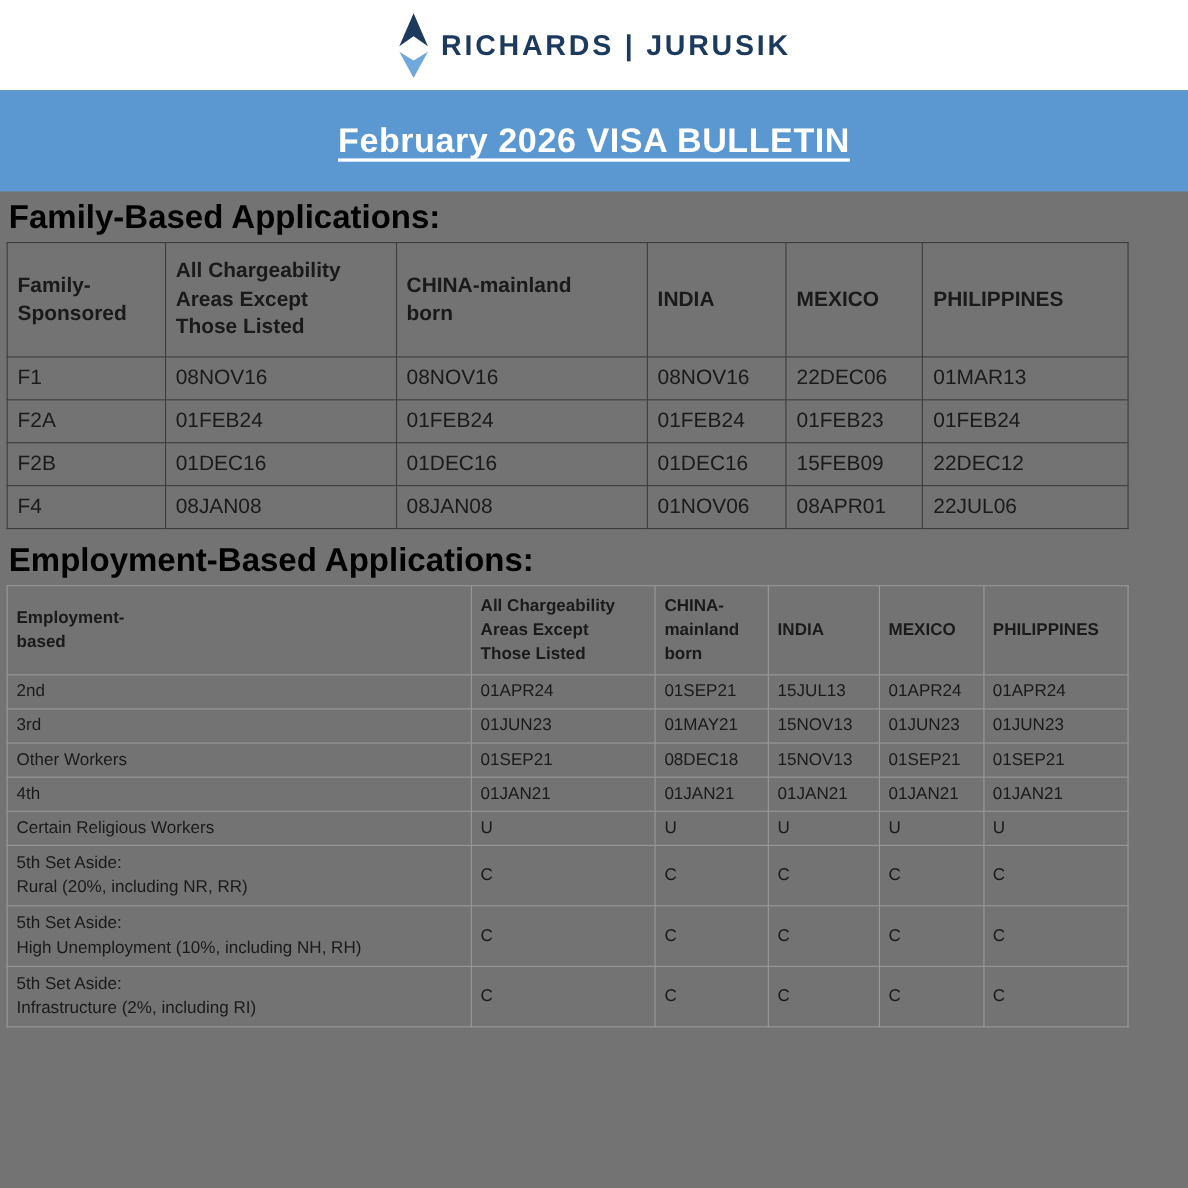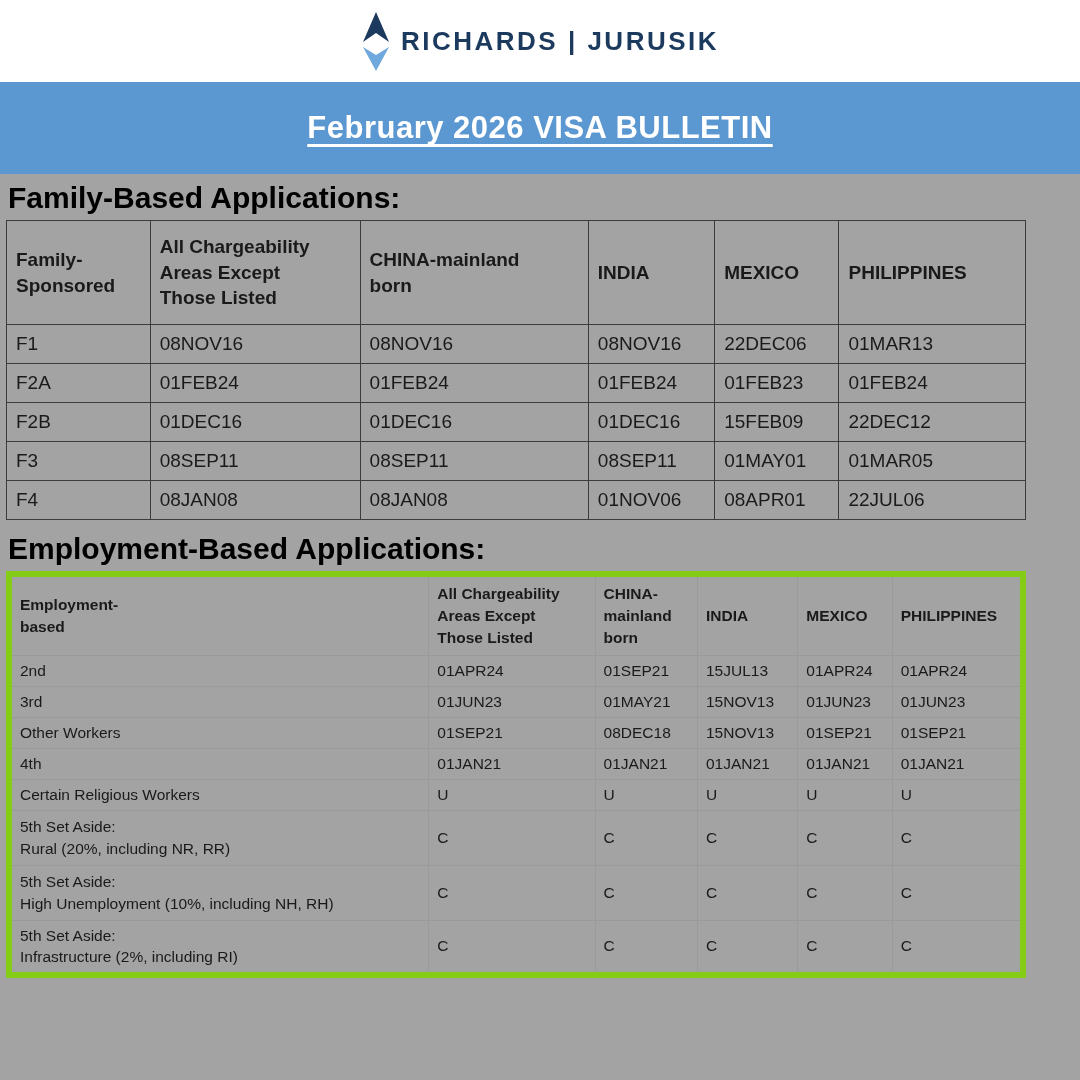--- a/index.html
+++ b/index.html
@@ -2,21 +2,21 @@
 <html><head>
 <meta charset="utf-8">
 <style>
   * { box-sizing: border-box; margin: 0; padding: 0; }
   html, body {
     width: 1080px;
     background: #ffffff;
     font-family: "Liberation Sans", sans-serif;
     color: #1a1a1a;
   }
-  .page { width: 1080px; height: 1080px; overflow: hidden; background: #a3a3a3; }
+  .page { width: 1080px; height: 1080px; overflow: hidden; background: #737373; }
 
   
   .logo-bar {
     height: 82px;
     display: flex;
     align-items: center;
     justify-content: center;
     background: #ffffff;
   }
   .logo {
@@ -95,21 +95,21 @@
   .family-table thead th { height: 104px; }
   .family-table tbody td { height: 39px; }
   .family-table col:nth-child(1) { width: 14.1%; }
   .family-table col:nth-child(2) { width: 20.6%; }
   .family-table col:nth-child(3) { width: 22.4%; }
   .family-table col:nth-child(4) { width: 12.4%; }
   .family-table col:nth-child(5) { width: 12.2%; }
   .family-table col:nth-child(6) { width: 18.3%; }
 
   
-  .employment-table { border: 6px solid #84cc16; }
+  .employment-table { border: 1px solid #84cc16; }
   .employment-table th, .employment-table td {
     border: 1px solid #9a9a9a;
     font-size: 15.5px;
     padding: 3px 8px;
     line-height: 1.4;
   }
   .employment-table thead th { height: 81px; }
   .employment-table tbody td { height: 31px; }
   .employment-table tbody tr.tall td { height: 55px; }
   .employment-table col:nth-child(1) { width: 41.4%; }
@@ -186,28 +186,20 @@
         </tr>
         <tr>
           <td>F2B</td>
           <td>01DEC16</td>
           <td>01DEC16</td>
           <td>01DEC16</td>
           <td>15FEB09</td>
           <td>22DEC12</td>
         </tr>
         <tr>
-          <td>F3</td>
-          <td>08SEP11</td>
-          <td>08SEP11</td>
-          <td>08SEP11</td>
-          <td>01MAY01</td>
-          <td>01MAR05</td>
-        </tr>
-        <tr>
           <td>F4</td>
           <td>08JAN08</td>
           <td>08JAN08</td>
           <td>01NOV06</td>
           <td>08APR01</td>
           <td>22JUL06</td>
         </tr>
       </tbody>
   </table>
 

